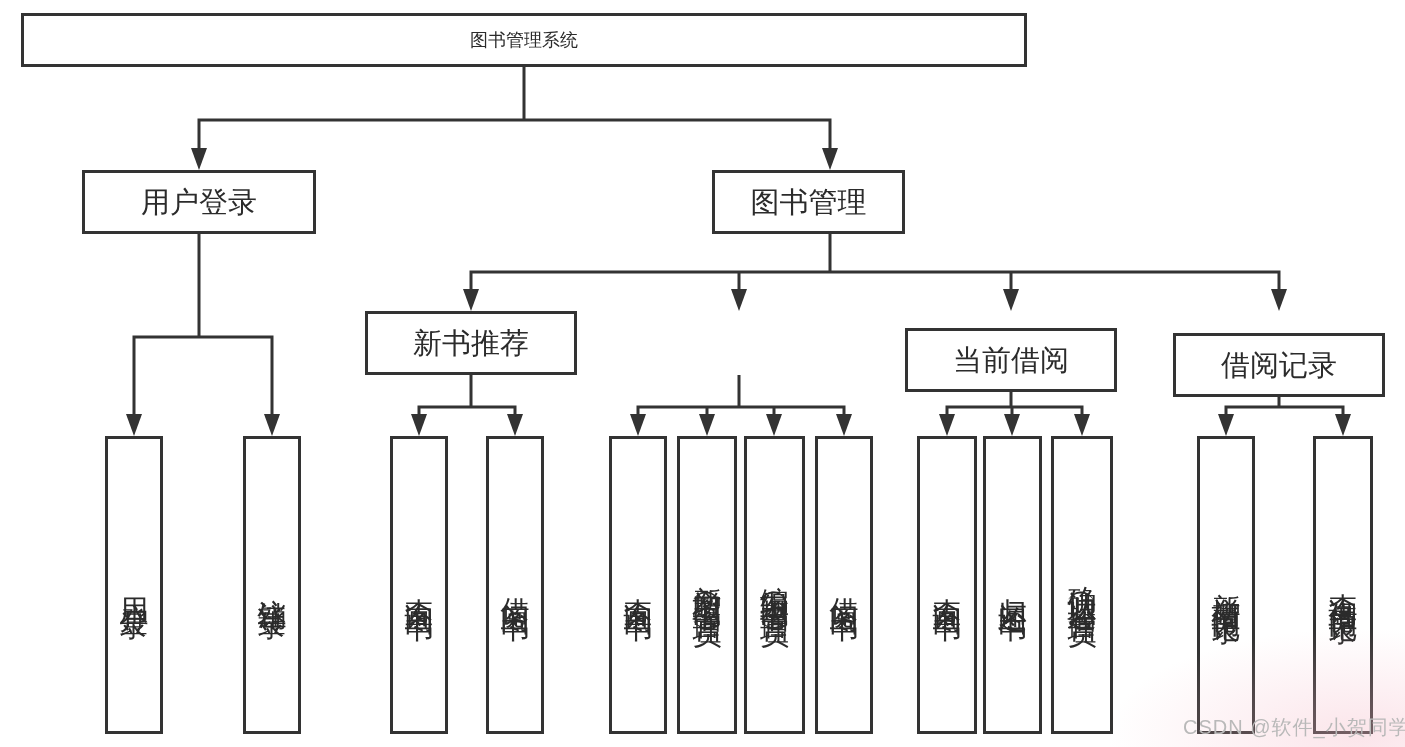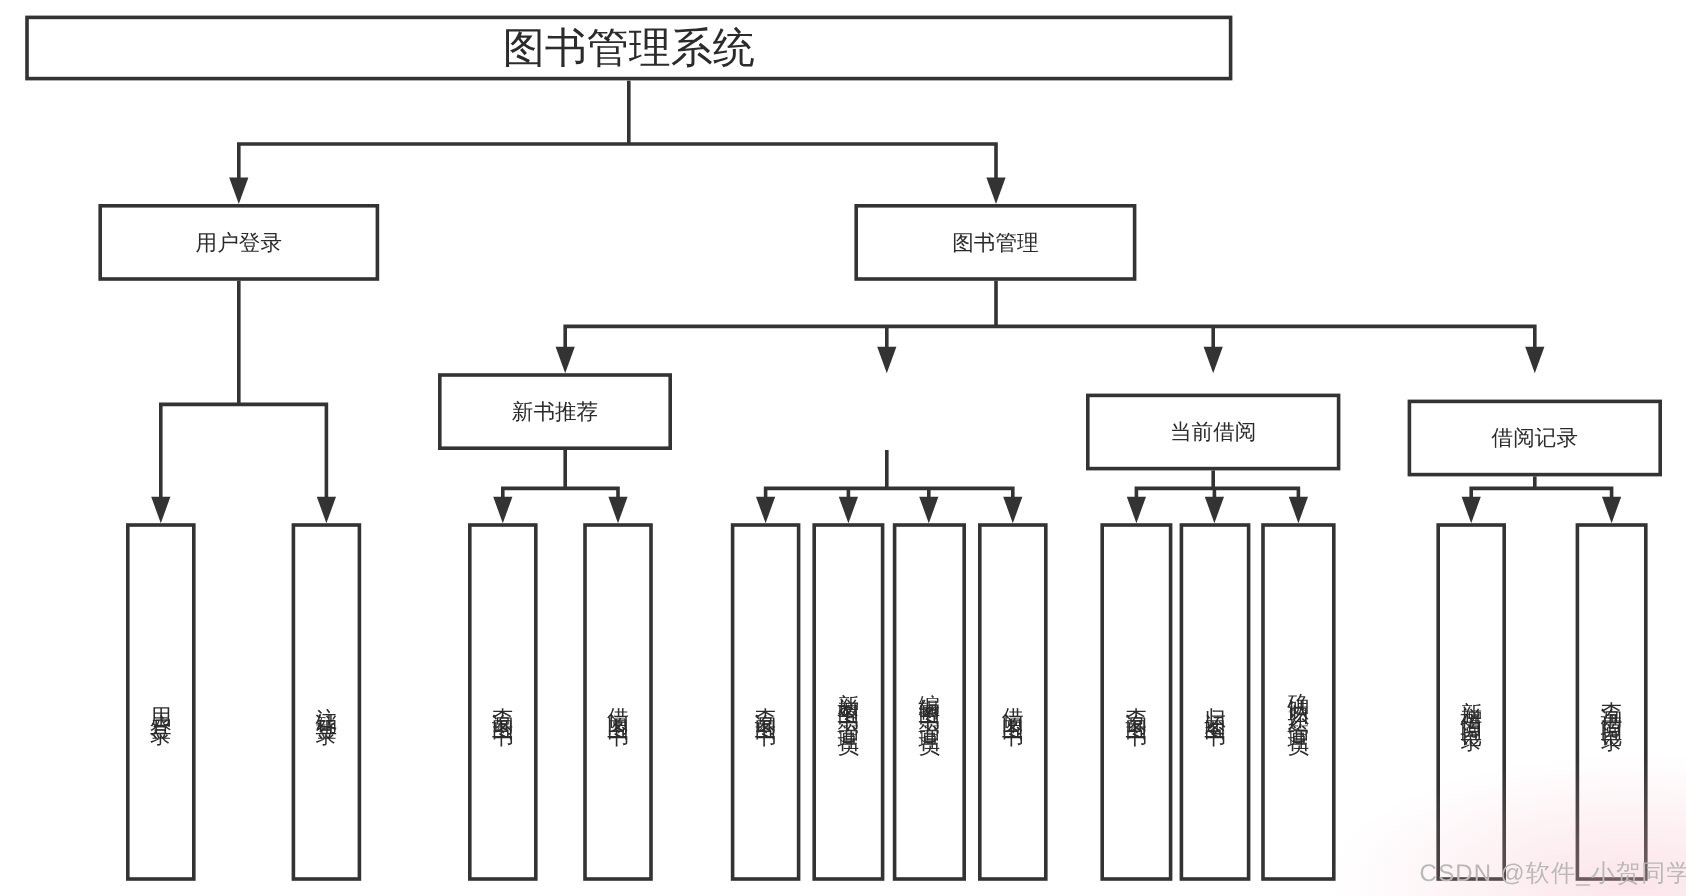--- a/index.html
+++ b/index.html
@@ -24,25 +24,25 @@
   }
   .box {
     position: absolute;
     box-sizing: border-box;
     border: 3px solid #333333;
     background: #ffffff;
     display: flex;
     align-items: center;
     justify-content: center;
     color: #2b2b2b;
-    font-size: 18px;
+    font-size: 29px;
     line-height: 1;
     white-space: nowrap;
   }
-  .box.title-box { font-size: 35px; }
+  .box.title-box { font-size: 18px; }
   .leaf span {
     writing-mode: vertical-rl;
     text-orientation: mixed;
     letter-spacing: 5px;
     line-height: 1;
   }
   .watermark {
     position: absolute;
     left: 1183px;
     top: 714px;
@@ -108,25 +108,25 @@
     </g>
   </svg>
 
   <div class="box title-box" style="left:21px; top:13px; width:1006px; height:54px;">
     <span>图书管理系统</span>
   </div>
 
   <div class="box" style="left:82px; top:170px; width:234px; height:64px;">
     <span>用户登录</span>
   </div>
-  <div class="box" style="left:712px; top:170px; width:235px; height:64px;">
+  <div class="box" style="left:712px; top:170px; width:193px; height:64px;">
     <span>图书管理</span>
   </div>
 
-  <div class="box" style="left:365px; top:311px; width:195px; height:64px;font-family:Liberation Serif, serif;">
+  <div class="box" style="left:365px; top:311px; width:212px; height:64px;font-family:Liberation Serif, serif;">
     <span>新书推荐</span>
   </div>
   <div class="box" style="left:905px; top:328px; width:212px; height:64px;">
     <span>当前借阅</span>
   </div>
   <div class="box" style="left:1173px; top:311px; width:212px; height:64px;margin-top:22px;">
     <span>借阅记录</span>
   </div>
 
   <div class="box leaf" style="left:105px; top:436px; width:58px; height:298px;">

